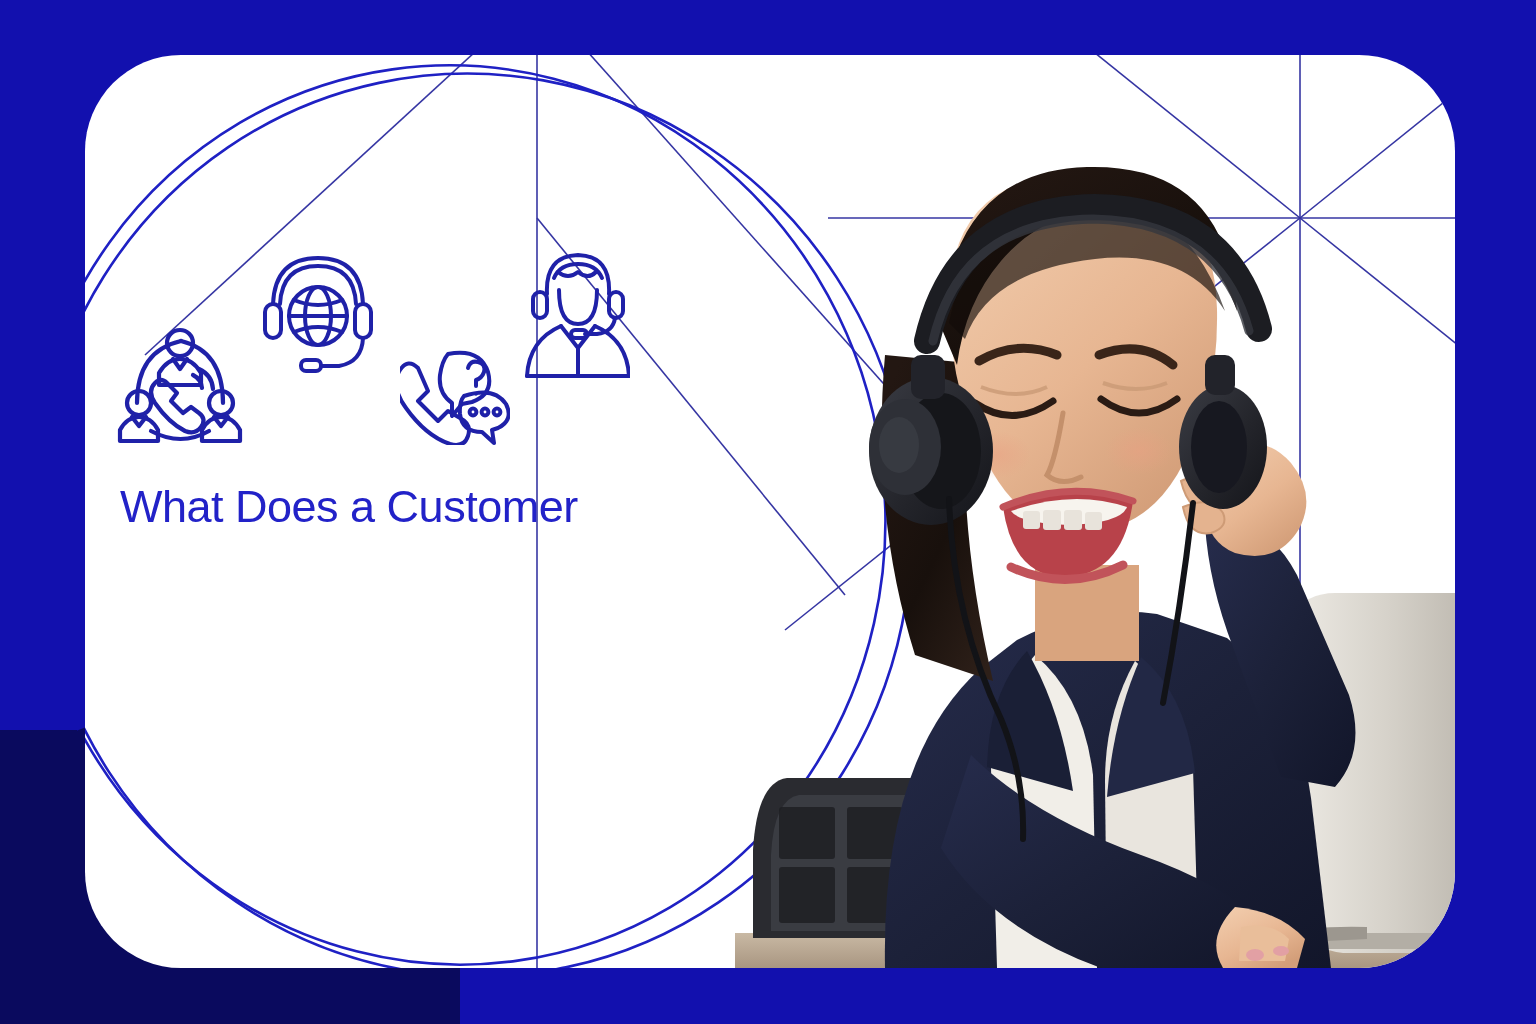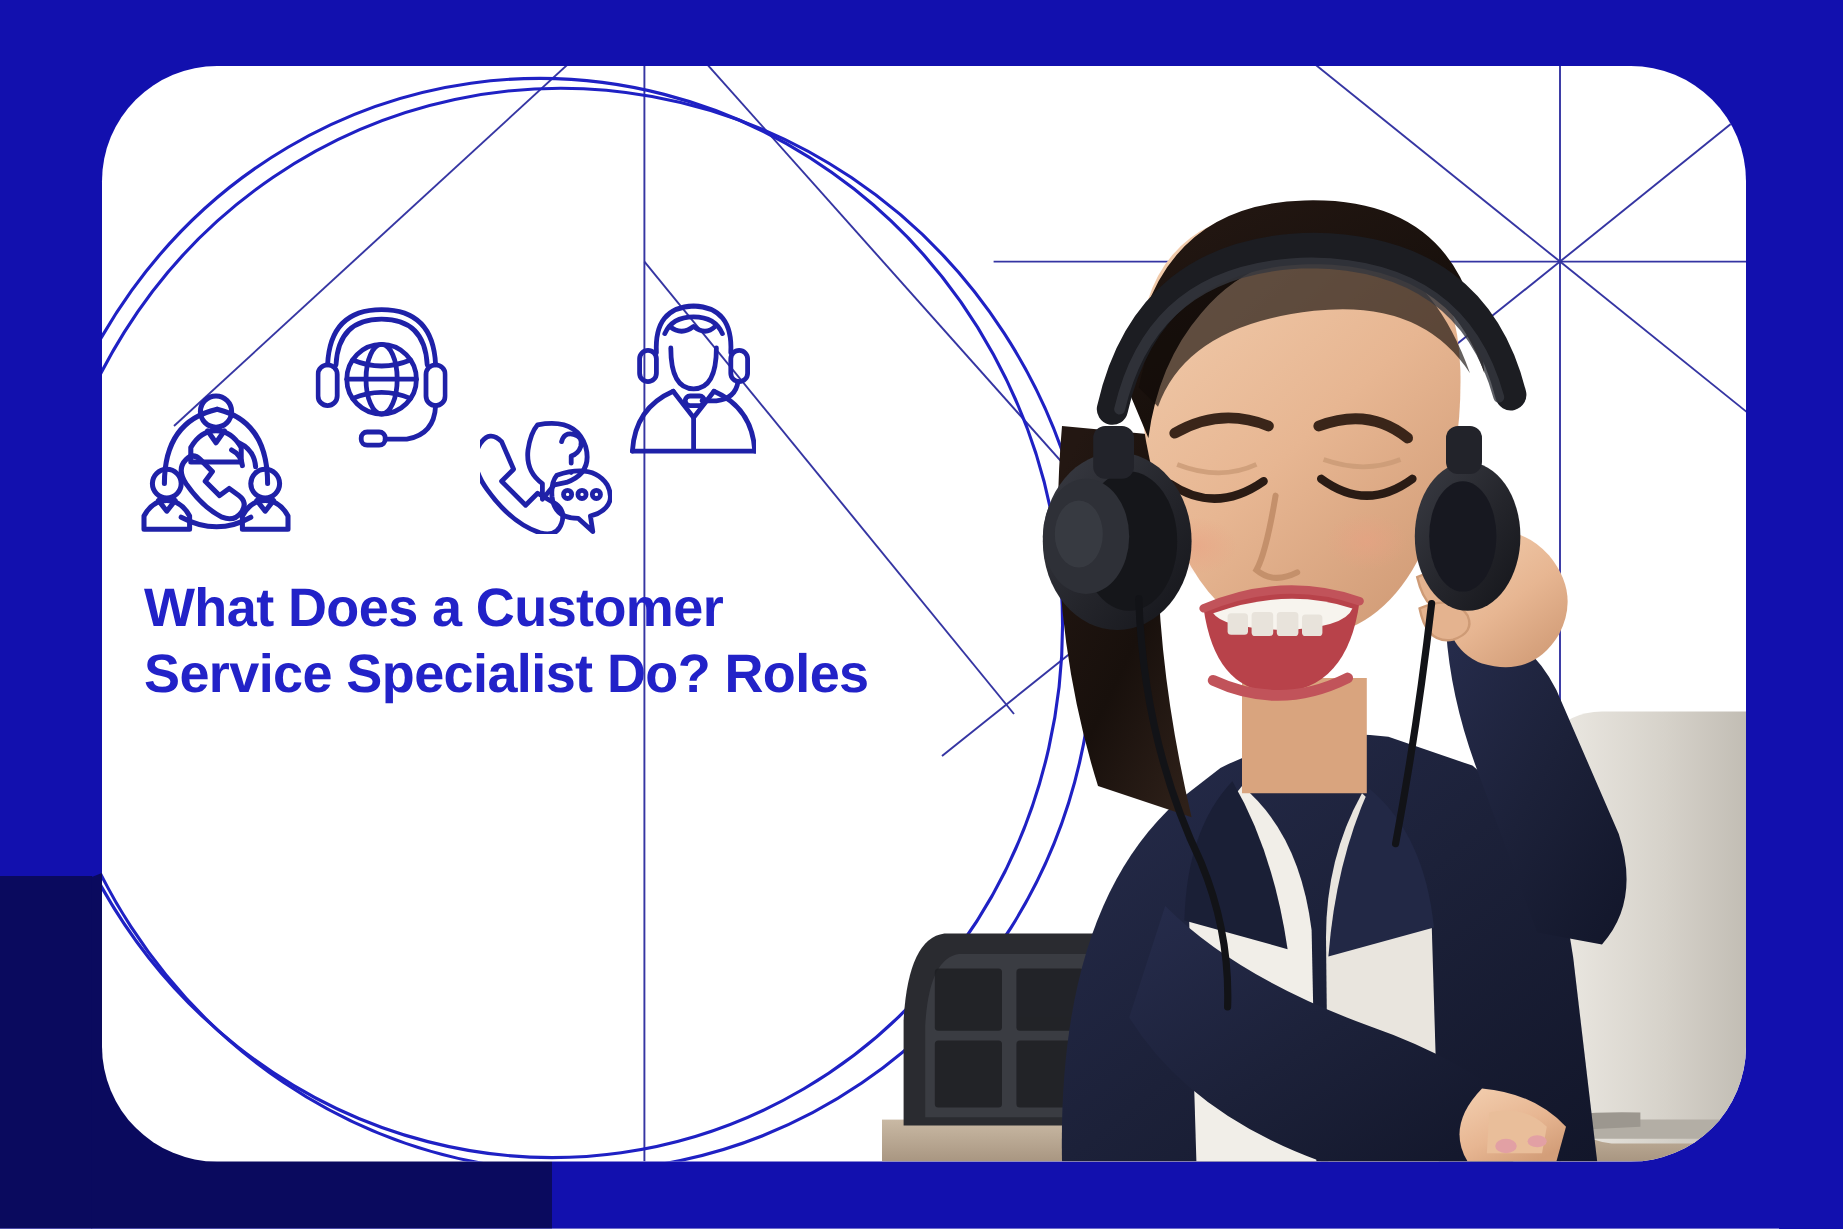--- a/index.html
+++ b/index.html
@@ -49,21 +49,21 @@
     width:720px; height:913px; overflow:hidden;
   }
 
   
   #headline{
     position:absolute; left:35px; top:425px;
     width:660px;
     color:#2222C8;
     font-size:45px;
     line-height:1.22;
-    font-weight:700;
+    font-weight:400;
     letter-spacing:-0.5px;
     z-index:40;
   }
   #headline .ln{ display:block; white-space:nowrap; }
 
   
   .icon-wrap{ position:absolute; z-index:35; }
   #icon-team{ left:30px; top:270px; width:130px; height:125px; }
   #icon-globe{ left:178px; top:195px; width:110px; height:135px; }
   #icon-chat{ left:315px; top:295px; width:110px; height:95px; }
@@ -334,17 +334,16 @@
         <path d="M36 76 l17 22 17 -22"></path>
         <path d="M53 98 l0 26"></path>
         <path d="M2 126 q2 -36 34 -50"></path>
         <path d="M104 126 q-2 -36 -34 -50"></path>
         <path d="M2 126 l102 0"></path>
       </svg>
     </div>
 
     <div id="headline">
       <span class="ln">What Does a Customer</span>
-      <span class="ln">Service Specialist Do? Roles</span>
     </div>
 
   </div>
 </div>
 
 </body></html>

